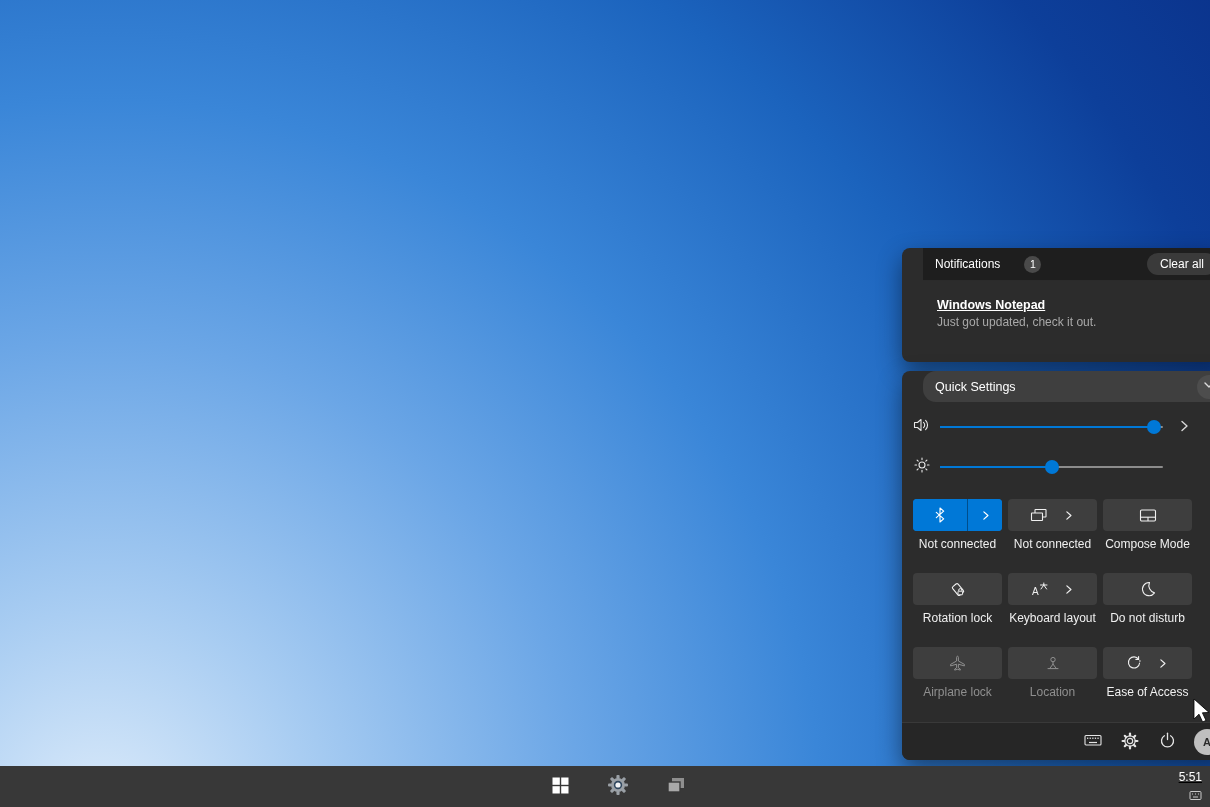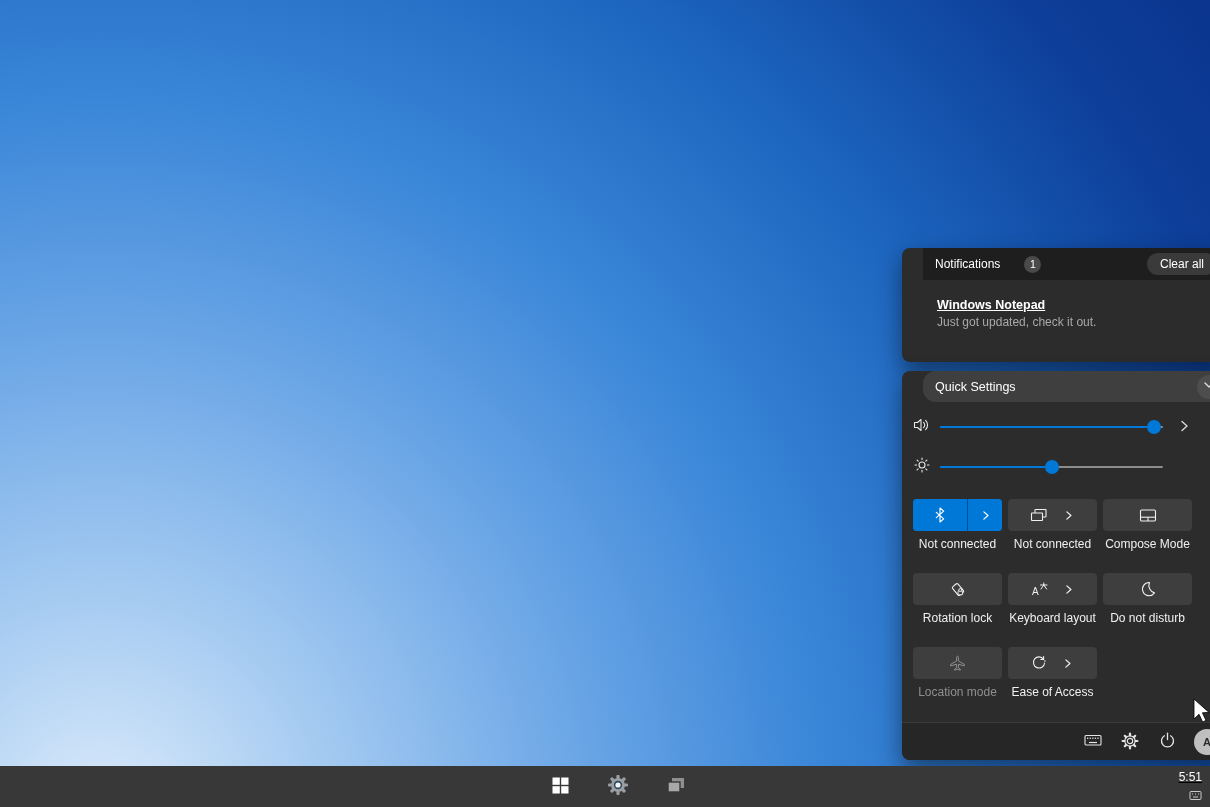--- a/index.html
+++ b/index.html
@@ -275,23 +275,39 @@
     </div>
 
     <div class="tile-cell">
       <button class="tile disabled">
         <span>
           <svg width="17" height="16" viewBox="0 0 17 16">
             <path d="M8.5 1.2 c.5 0 .9.5.9 1.2 V6 l6 3.4 v1.5 L9.4 9.2 v3.6 l1.9 1.3 v1 L8.5 14.3 5.7 15.1 v-1 l1.9-1.3 V9.2 L1.6 10.9 V9.4 L7.6 6 V2.4 c0-.7.4-1.2.9-1.2 z" fill="none" stroke="currentColor" stroke-width="1" stroke-linejoin="round"></path>
           </svg>
         </span>
       </button>
-      <div class="tile-label dim">Location mode</div>
-    </div>
-
+      <div class="tile-label dim">Airplane lock</div>
+    </div>
+
+    <div class="tile-cell">
+      <button class="tile disabled">
+        <span>
+          <svg width="16" height="15" viewBox="0 0 16 15">
+            <circle cx="8" cy="3.6" r="2.2" fill="none" stroke="currentColor" stroke-width="1"></circle>
+            <g stroke="currentColor" stroke-width="1" fill="none" stroke-linecap="round">
+              <line x1="8" y1="5.8" x2="8" y2="8.2"></line>
+              <line x1="8" y1="8.2" x2="4.6" y2="12.6"></line>
+              <line x1="8" y1="8.2" x2="11.4" y2="12.6"></line>
+              <line x1="3" y1="12.6" x2="13" y2="12.6"></line>
+            </g>
+          </svg>
+        </span>
+      </button>
+      <div class="tile-label dim">Location</div>
+    </div>
 
     <div class="tile-cell">
       <button class="tile with-chev">
         <span>
           <svg width="16" height="16" viewBox="0 0 16 16">
             <path d="M12.6 4.2 A5.6 5.6 0 1 0 13.6 8" fill="none" stroke="currentColor" stroke-width="1.1" stroke-linecap="round"></path>
             <polyline points="12.6,1.6 12.6,4.4 9.9,4.4" fill="none" stroke="currentColor" stroke-width="1.1" stroke-linecap="round" stroke-linejoin="round"></polyline>
             <circle cx="13.9" cy="6" r="0.8" fill="currentColor" stroke="none"></circle>
           </svg>
         </span>

